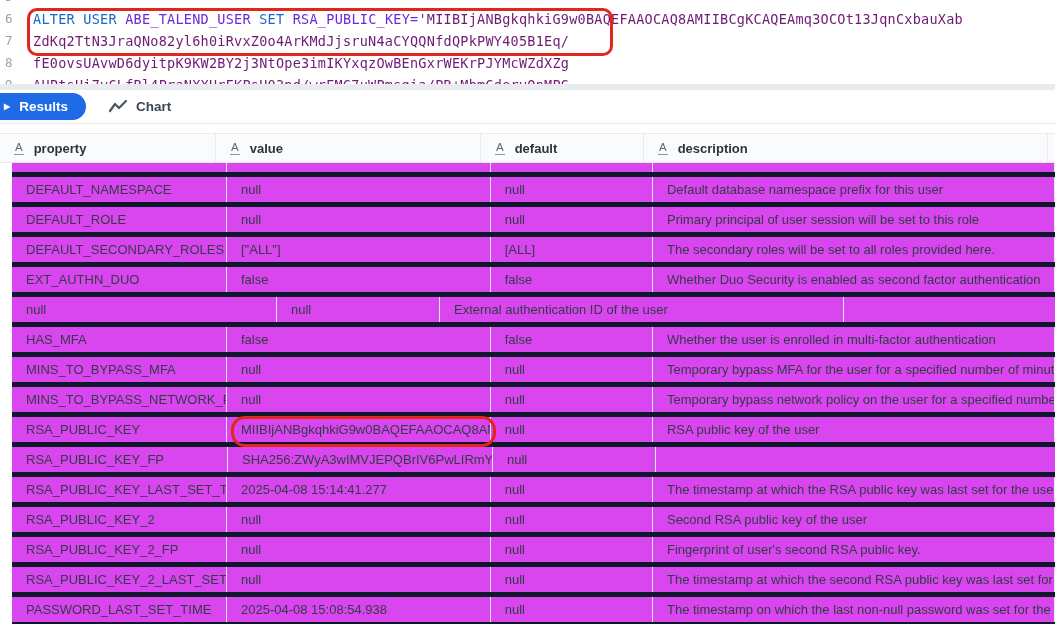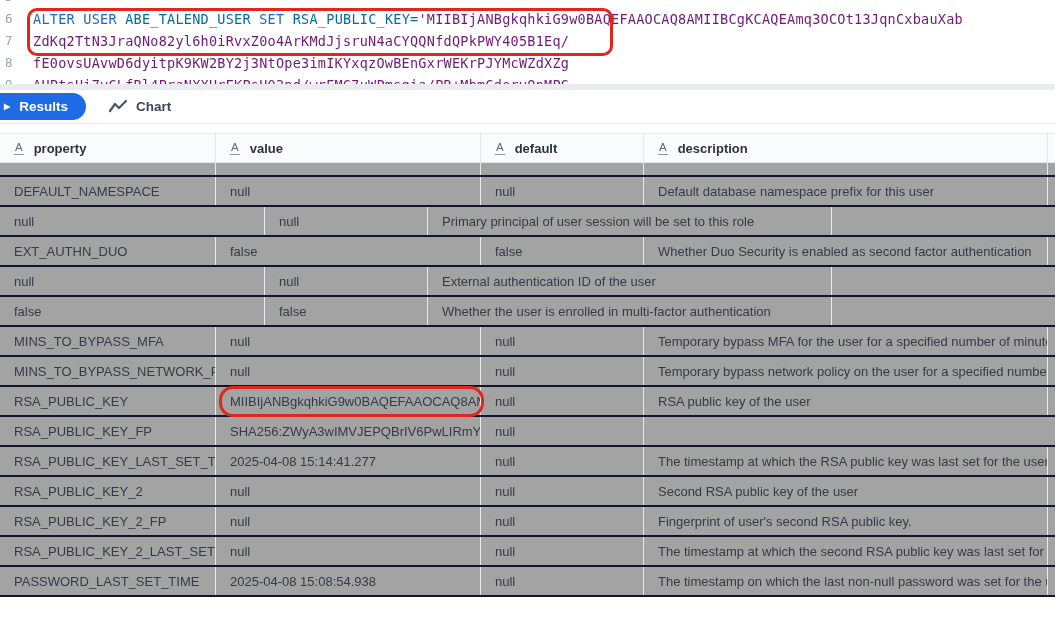--- a/index.html
+++ b/index.html
@@ -13,21 +13,21 @@
   .editor {
     position:absolute; top:0; left:0; width:1055px; height:84px;
     background:#fff; overflow:hidden;
     font-family:"DejaVu Sans Mono", monospace; font-size:13.5px; letter-spacing:0.25px;
   }
   .editor-lines { position:absolute; top:-14px; left:0; right:0; }
   .ed-line { height:22px; line-height:22px; display:flex; white-space:pre; }
   .ed-line .ln { width:26px; padding-left:5px; color:#9aa2ad; flex:0 0 26px; font-size:12.5px; }
   .ed-line .code { padding-left:7px; }
   .tok-kw  { color:#1a66c7; }
-  .tok-pl  { color:#0369a1; }
+  .tok-pl  { color:#6d28d9; }
   .tok-str { color:#701a75; }
 
   
   .red-ring-editor {
     position:absolute; left:27px; top:8px; width:586px; height:48px;
     border:3px solid #e1261c; border-radius:10px; pointer-events:none; z-index:5;
   }
 
   
   .editor-scroll-strip {
@@ -63,22 +63,22 @@
     border-right:1px solid #e7eaee; overflow:hidden;
     font-size:13px; font-weight:bold; color:#2c3440; white-space:nowrap;
   }
   .type-icon {
     font-size:11.5px; color:#5d6878; font-weight:normal;
     border-bottom:1.5px solid #8a93a0; line-height:1.1; margin-right:10px; padding:0 1px 1px 1px;
   }
   .c-prop { width:216px; } .c-val { width:265px; } .c-def { width:163px; } .c-desc { width:404px; }
 
   .trow {
-    position:relative; display:flex; height:30px; background:#a3a3a3;
-    border-bottom:2px solid #0f172a; font-size:13px; color:#333b47;
+    position:relative; display:flex; height:30px; background:#d946ef;
+    border-bottom:5px solid #0f172a; font-size:13px; color:#333b47;margin-left:12px;
   }
   .trow-partial { height:14px; }
   .td {
     display:flex; align-items:center; padding-left:14px;
     border-right:1px solid #e7eaee; overflow:hidden; white-space:nowrap;
   }
   .red-ring-cell {
     position:absolute; left:219px; top:-1px; width:265px; height:31px;
     border:3px solid #e1261c; border-radius:14px; pointer-events:none; z-index:5;
   }
@@ -150,32 +150,49 @@
             <span>null</span>
           </div>
     <div class="td c-def">
             <span>null</span>
           </div>
     <div class="td c-desc">
             <span>Default database namespace prefix for this user</span>
           </div>
   </div>
         <div class="trow">
+    <div class="td c-prop">
+            <span>DEFAULT_ROLE</span>
+          </div>
     <div class="td c-val">
             <span>null</span>
           </div>
     <div class="td c-def">
             <span>null</span>
           </div>
     <div class="td c-desc">
             <span>Primary principal of user session will be set to this role</span>
           </div>
   </div>
         <div class="trow">
     <div class="td c-prop">
+            <span>DEFAULT_SECONDARY_ROLES</span>
+          </div>
+    <div class="td c-val">
+            <span>["ALL"]</span>
+          </div>
+    <div class="td c-def">
+            <span>[ALL]</span>
+          </div>
+    <div class="td c-desc">
+            <span>The secondary roles will be set to all roles provided here.</span>
+          </div>
+  </div>
+        <div class="trow">
+    <div class="td c-prop">
             <span>EXT_AUTHN_DUO</span>
           </div>
     <div class="td c-val">
             <span>false</span>
           </div>
     <div class="td c-def">
             <span>false</span>
           </div>
     <div class="td c-desc">
             <span>Whether Duo Security is enabled as second factor authentication</span>
@@ -186,20 +203,23 @@
             <span>null</span>
           </div>
     <div class="td c-def">
             <span>null</span>
           </div>
     <div class="td c-desc">
             <span>External authentication ID of the user</span>
           </div>
   </div>
         <div class="trow">
+    <div class="td c-prop">
+            <span>HAS_MFA</span>
+          </div>
     <div class="td c-val">
             <span>false</span>
           </div>
     <div class="td c-def">
             <span>false</span>
           </div>
     <div class="td c-desc">
             <span>Whether the user is enrolled in multi-factor authentication</span>
           </div>
   </div>

